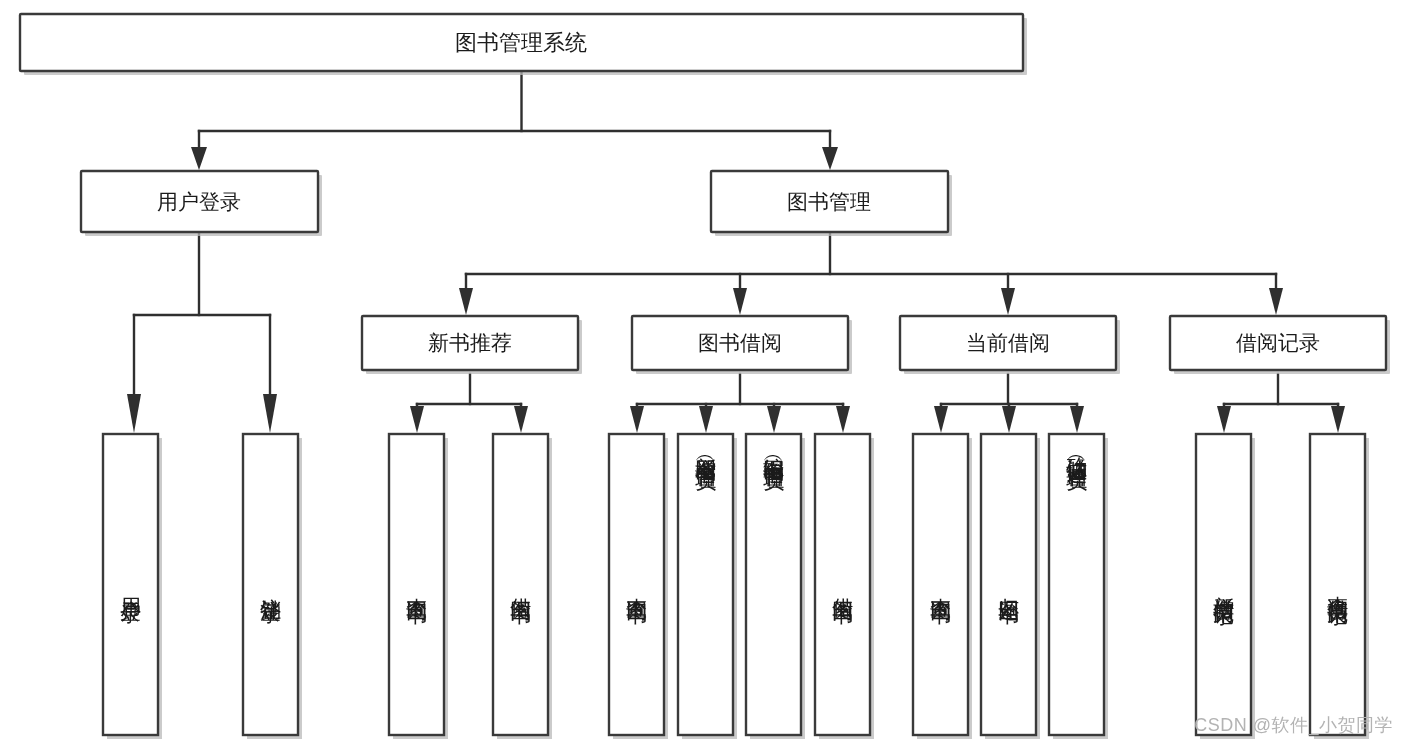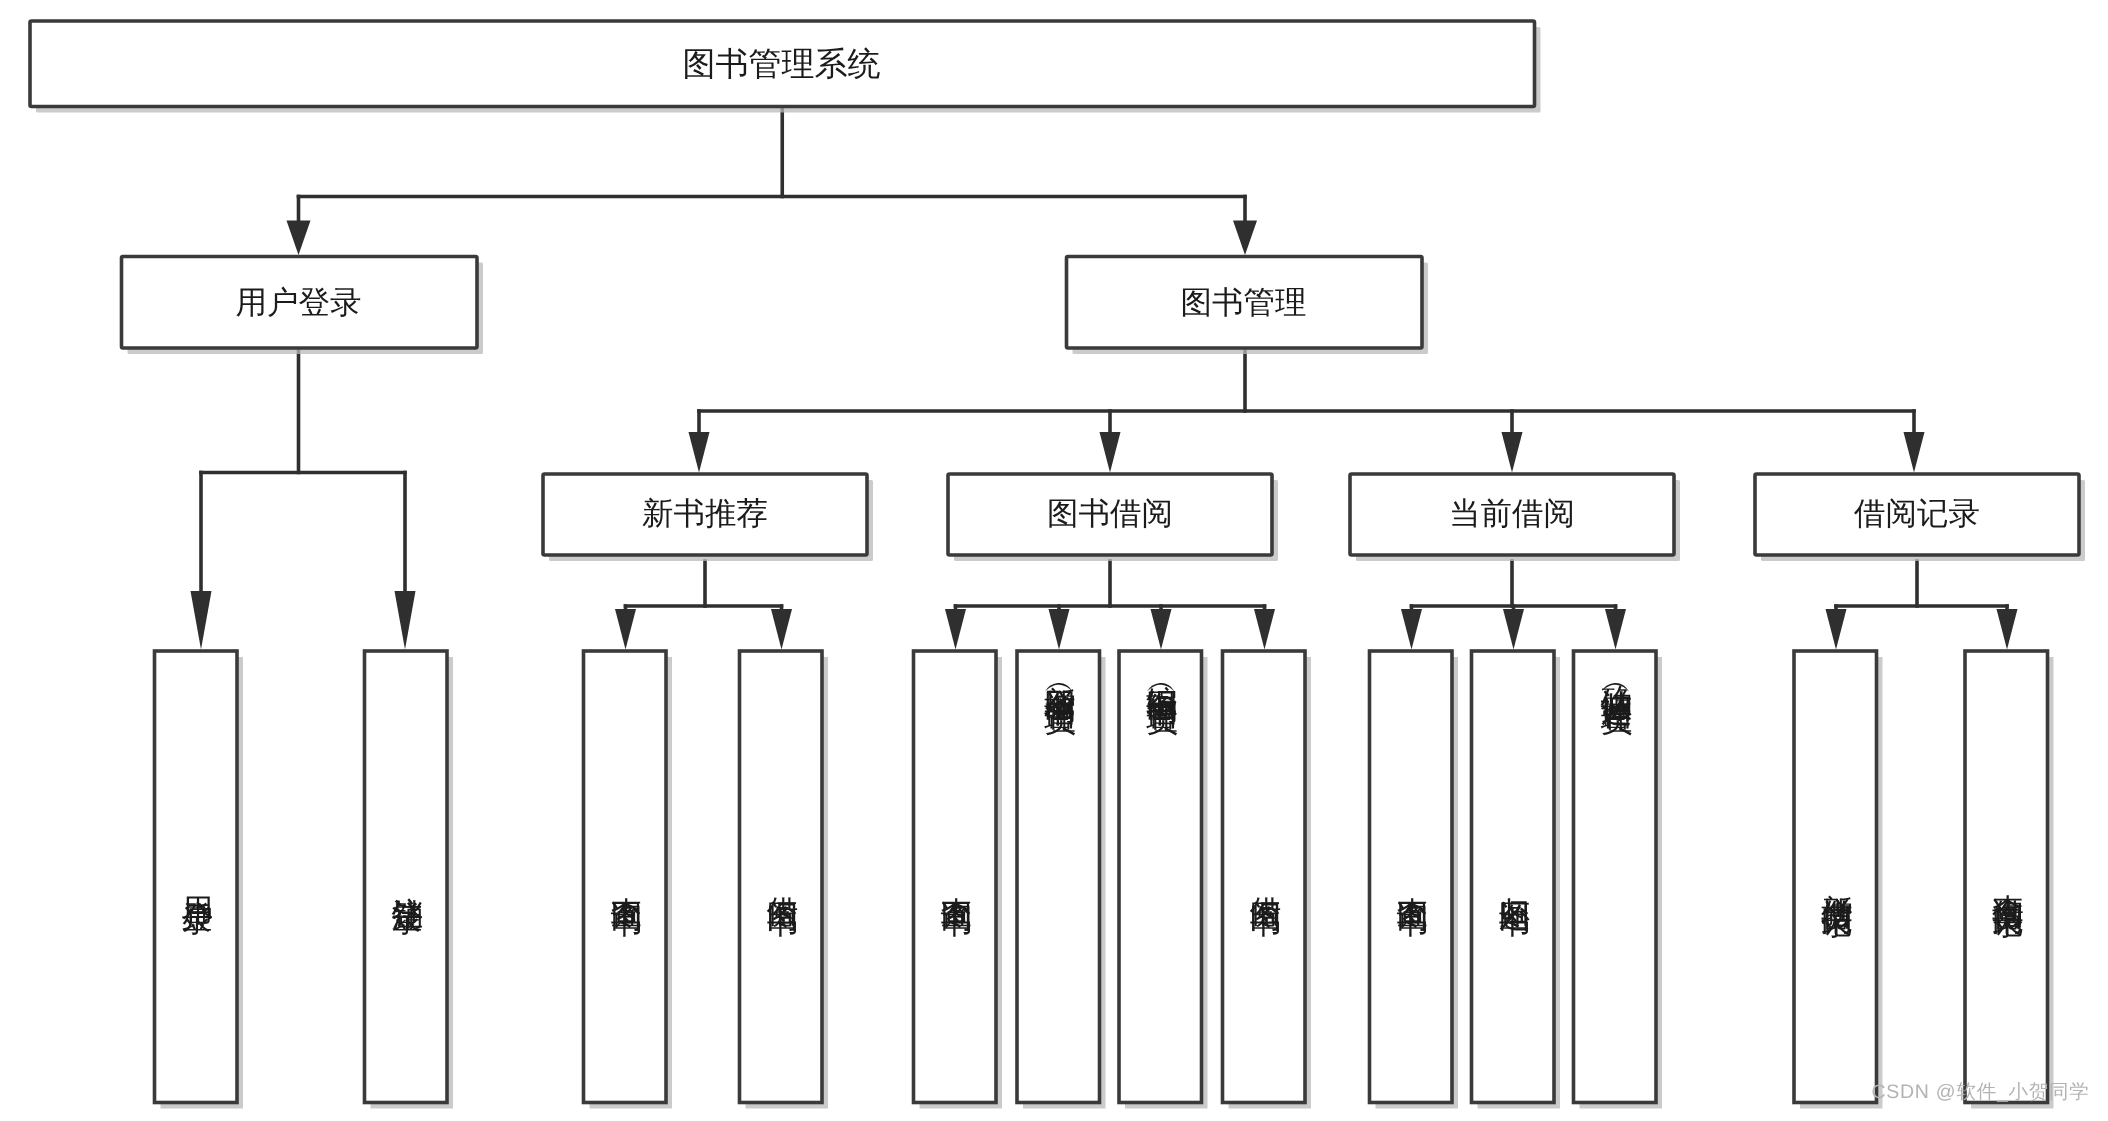--- a/index.html
+++ b/index.html
@@ -73,21 +73,21 @@
     line-height: 1.06;
     color: #1b1b1b;
     letter-spacing: 2px;
     white-space: nowrap;
   }
   .watermark {
     position: absolute;
     right: 12px;
     bottom: 6px;
     font-family: "Liberation Sans", "DejaVu Sans", sans-serif;
-    font-size: 13px;
+    font-size: 18px;
     color: #b3b3b3;
     letter-spacing: 0.5px;
     user-select: none;
   }
 </style>
 </head>
 <body>
 
 <div id="diagram-root">
 

